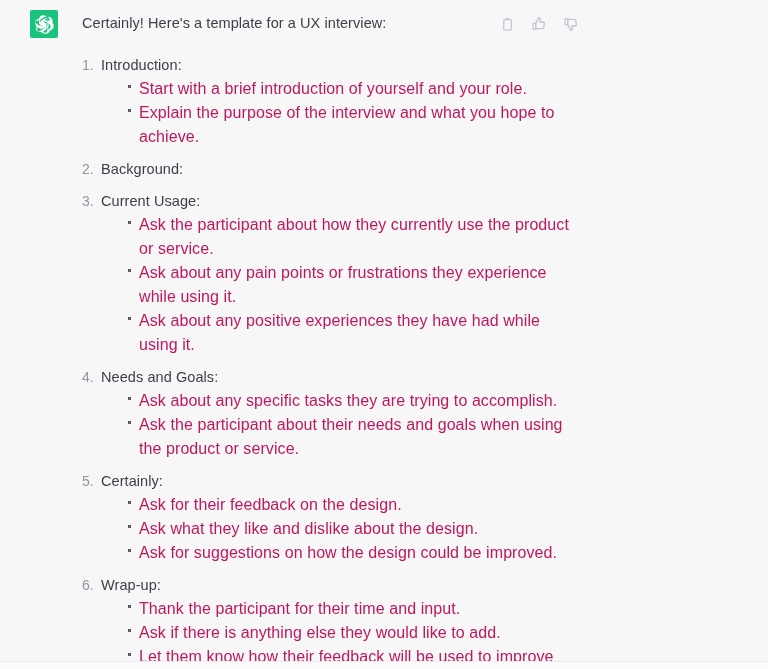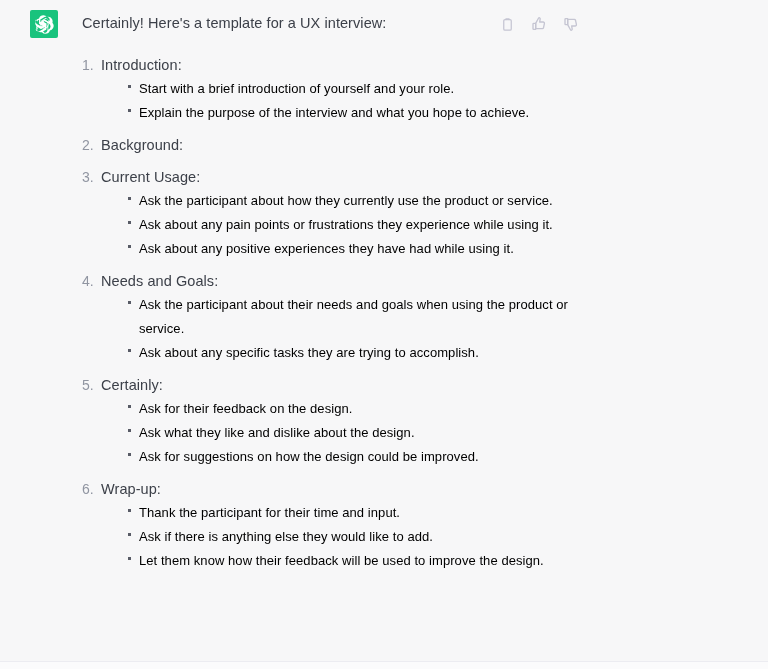--- a/index.html
+++ b/index.html
@@ -95,22 +95,22 @@
 
   
   ul.sub {
     list-style: none;
     margin: 0;
     padding: 0 0 0 27px;
   }
   ul.sub > li {
     position: relative;
     padding-left: 11px;
-    color: #000000;
-    font-size: 13px;
+    color: #be185d;
+    font-size: 16px;
     line-height: 24px;
     letter-spacing: 0.005em;
   }
   ul.sub > li::before {
     content: "";
     position: absolute;
     left: 0;
     top: 8px;
     width: 3px;
     height: 3px;
@@ -234,22 +234,22 @@
             <li>Ask about any positive experiences they have had while using it.</li>
           </ul>
         </li>
 
         <li class="section">
           <div class="sec-head">
             <span class="sec-num">4.</span>
             <span>Needs and Goals:</span>
           </div>
           <ul class="sub">
+            <li>Ask about any specific tasks they are trying to accomplish.</li>
             <li>Ask the participant about their needs and goals when using the product or service.</li>
-            <li>Ask about any specific tasks they are trying to accomplish.</li>
           </ul>
         </li>
 
         <li class="section">
           <div class="sec-head">
             <span class="sec-num">5.</span>
             <span>Certainly:</span>
           </div>
           <ul class="sub">
             <li>Ask for their feedback on the design.</li>

